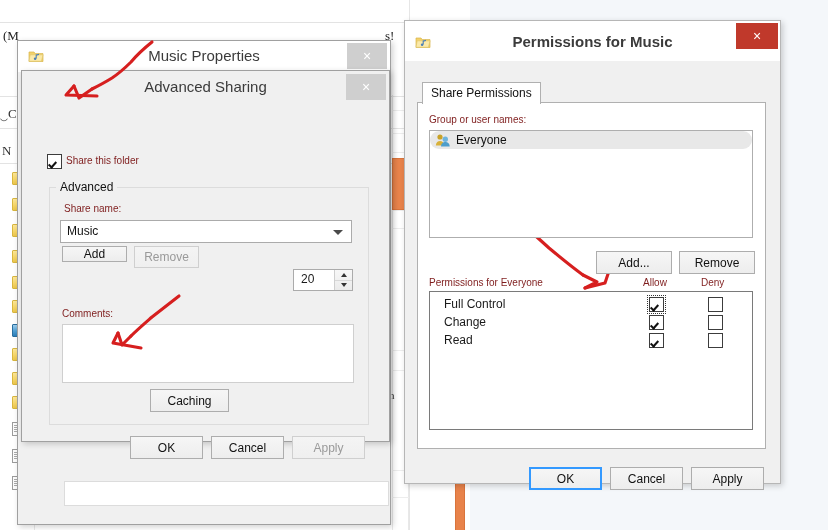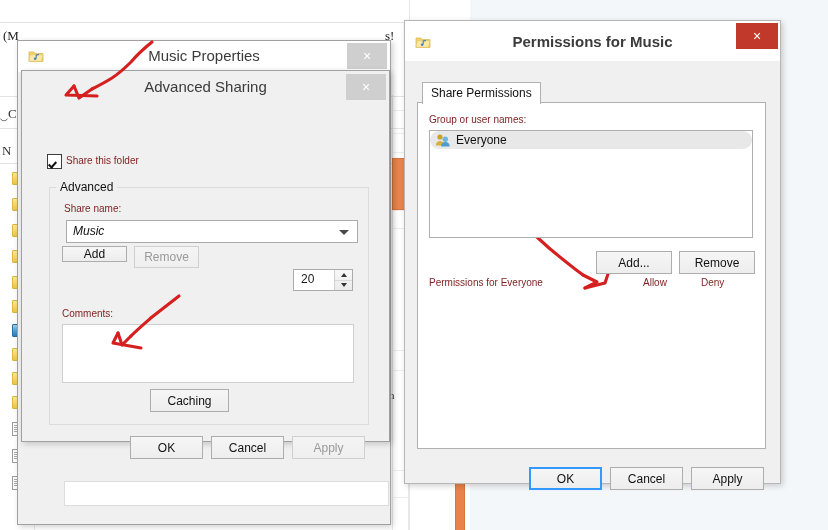--- a/index.html
+++ b/index.html
@@ -251,21 +251,21 @@
 
     <div class="dlg-body" style="position:absolute; left:0; top:32px; right:0; bottom:0; background:#f0f0f0;">
 
       <div class="chk checked" style="left:25px; top:51px;"></div>
       <div class="lbl" style="left:44px; top:51px; line-height:13px;">Share this folder</div>
 
       <div class="groupbox" style="left:27px; top:84px; width:318px; height:236px;"></div>
       <div class="groupbox-title" style="left:34px; top:77px;">Advanced</div>
 
       <div class="lbl" style="left:42px; top:100px;">Share name:</div>
-      <div class="combo" style="left:44px; top:117px; width:290px; height:21px;font-style:italic;">
+      <div class="combo" style="left:38px; top:117px; width:290px; height:21px;">
         <span class="combo-val">Music</span>
         <span class="combo-arrow"></span>
       </div>
 
       <button class="wbtn" style="left:40px; top:143px; width:65px; height:16px;">Add</button>
       <button class="wbtn disabled" style="left:112px; top:143px; width:65px; height:22px;">Remove</button>
 
       <div class="spin" style="left:271px; top:166px; width:58px; height:20px;">
         <span class="spin-val">20</span>
         <span class="spin-btns">
@@ -320,20 +320,40 @@
         </div>
       </div>
 
       <button class="wbtn" style="left:191px; top:190px; width:76px; height:23px; z-index:4;">Add...</button>
       <button class="wbtn" style="left:274px; top:190px; width:76px; height:23px; z-index:4;">Remove</button>
 
       <div class="lbl" style="left:24px; top:216px; z-index:4;">Permissions for Everyone</div>
       <div class="lbl" style="left:238px; top:216px; z-index:4;">Allow</div>
       <div class="lbl" style="left:296px; top:216px; z-index:4;">Deny</div>
 
+      <div class="perm-grid" style="left:24px; top:230px; width:322px; height:137px; z-index:4;">
+
+        <div class="perm-row" style="top:3px;">
+          <span class="perm-name">Full Control</span>
+          <span class="chk checked focusring" style="left:219px; top:2px;"></span>
+          <span class="chk" style="left:278px; top:2px;"></span>
+        </div>
+
+        <div class="perm-row" style="top:21px;">
+          <span class="perm-name">Change</span>
+          <span class="chk checked" style="left:219px; top:2px;"></span>
+          <span class="chk" style="left:278px; top:2px;"></span>
+        </div>
+
+        <div class="perm-row" style="top:39px;">
+          <span class="perm-name">Read</span>
+          <span class="chk checked" style="left:219px; top:2px;"></span>
+          <span class="chk" style="left:278px; top:2px;"></span>
+        </div>
+      </div>
 
       <button class="wbtn focus" style="left:124px; top:406px; width:73px; height:23px;">OK</button>
       <button class="wbtn" style="left:205px; top:406px; width:73px; height:23px;">Cancel</button>
       <button class="wbtn" style="left:286px; top:406px; width:73px; height:23px;">Apply</button>
     </div>
   </div>
 
   <svg class="ink" width="828" height="530" viewBox="0 0 828 530">
     <g fill="none" stroke="#d61f1f" stroke-width="3.1" stroke-linecap="round" stroke-linejoin="round">
 

